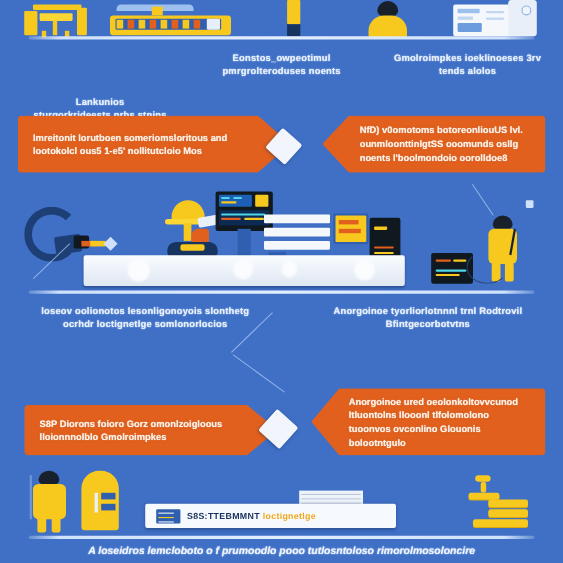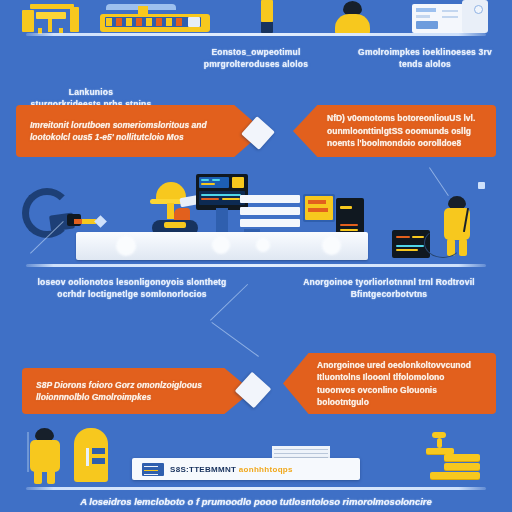--- a/index.html
+++ b/index.html
@@ -32,21 +32,20 @@
     display:flex;align-items:center;
     font-size:8.5px;line-height:12.5px;font-weight:700;
     text-shadow:0 0 1px rgba(255,235,220,.9),0 0 2px rgba(190,80,25,.8);
     filter:blur(.4px);
     box-sizing:border-box;
   }
   .callout .ctxt{width:100%;padding:0 14px;}
   .callout.right-arrow{
     clip-path:polygon(0 0,88% 0,100% 50%,88% 100%,0 100%);
     border-radius:4px 0 0 4px;
-    font-style:italic;
   }
   .callout.left-arrow{
     clip-path:polygon(12% 0,100% 0,100% 100%,12% 100%,0 50%);
     border-radius:0 4px 4px 0;
   }
   .callout.right-arrow .ctxt{padding-right:46px;text-align:left;}
   .callout.left-arrow  .ctxt{padding-left:34px;text-align:left;}
 
   
   .diamond{
@@ -156,21 +155,21 @@
     <div class="ill" style="left:4px;top:21px;width:22px;height:8px;background:#6d9cdd;border-radius:1px;"></div>
     <div class="ill" style="left:30px;top:10px;width:16px;height:2px;background:#c3d6ef;"></div>
     <div class="ill" style="left:30px;top:16px;width:16px;height:2px;background:#c3d6ef;"></div>
     <div class="ill" style="left:62px;top:5px;width:7px;height:7px;background:#f0f5fc;border:1.4px solid #8fb2e4;border-radius:50%;"></div>
   </div>
 
   <div class="divider" style="top:33px;"></div>
 
   <div class="blurtext" style="left:16px;top:46px;width:150px;white-space:pre-line;margin-top:40px;">Lankunios
 sturgorkrideests nrbs stnins</div>
-  <div class="blurtext" style="left:176px;top:46px;width:160px;white-space:pre-line;">Eonstos_owpeotimul pmrgrolteroduses alolos</div>
+  <div class="blurtext" style="left:176px;top:46px;width:160px;white-space:pre-line;">Eonstos_owpeotimul pmrgrolteroduses noents</div>
   <div class="blurtext" style="left:350px;top:46px;width:150px;white-space:pre-line;">Gmolroimpkes ioeklinoeses 3rv tends alolos</div>
 
   <div class="callout right-arrow" style="left:16px;top:105px;width:248px;height:52px;">
     <div class="ctxt">Imreitonit lorutboen someriomsloritous and lootokolcl ous5 1-e5' nollitutcloio Mos</div>
   </div>
 
   <div class="callout left-arrow" style="left:293px;top:105px;width:203px;height:52px;">
     <div class="ctxt">NfD) v0omotoms botoreonliouUS lvl. ounmloonttinlgtSS ooomunds osllg noents l'boolmondoio oorolldoe8</div>
   </div>
 
@@ -294,21 +293,21 @@
     <i style="top:3px;"></i>
       <i style="top:7px;"></i>
       <i style="top:11px;"></i>
       <i style="top:15px;"></i>
   </div>
 
   <div class="banner" style="left:132px;top:458px;width:228px;height:22px;">
     <div class="bicon"></div>
     <div class="btxt">
       <span>S8S:TTEBMMNT</span>
-      <span class="amber">aonhhhtoqps</span>
+      <span class="amber">loctignetlge</span>
     </div>
   </div>
 
   <div class="ill" style="left:420px;top:432px;width:62px;height:52px;">
     <div class="cap" style="left:12px;top:0px;width:14px;height:6px;"></div>
     <div class="cap" style="left:17px;top:6px;width:5px;height:10px;"></div>
     <div class="coin" style="left:6px;top:16px;width:28px;height:6px;"></div>
     <div class="coin" style="left:24px;top:22px;width:36px;height:7px;"></div>
     <div class="coin" style="left:24px;top:31px;width:36px;height:7px;"></div>
     <div class="coin" style="left:10px;top:40px;width:50px;height:7px;"></div>

